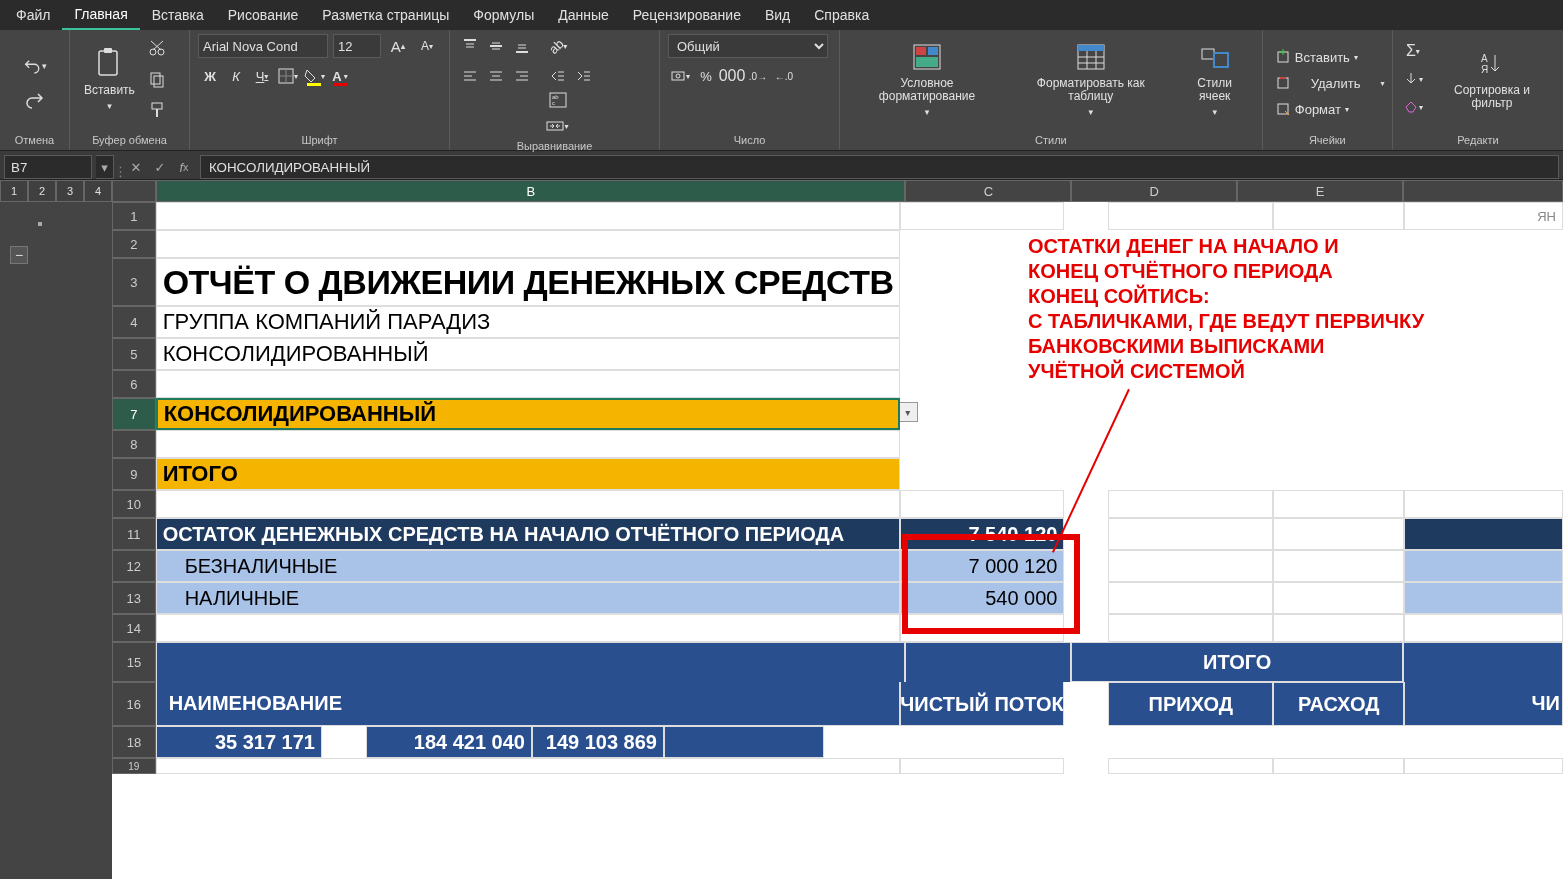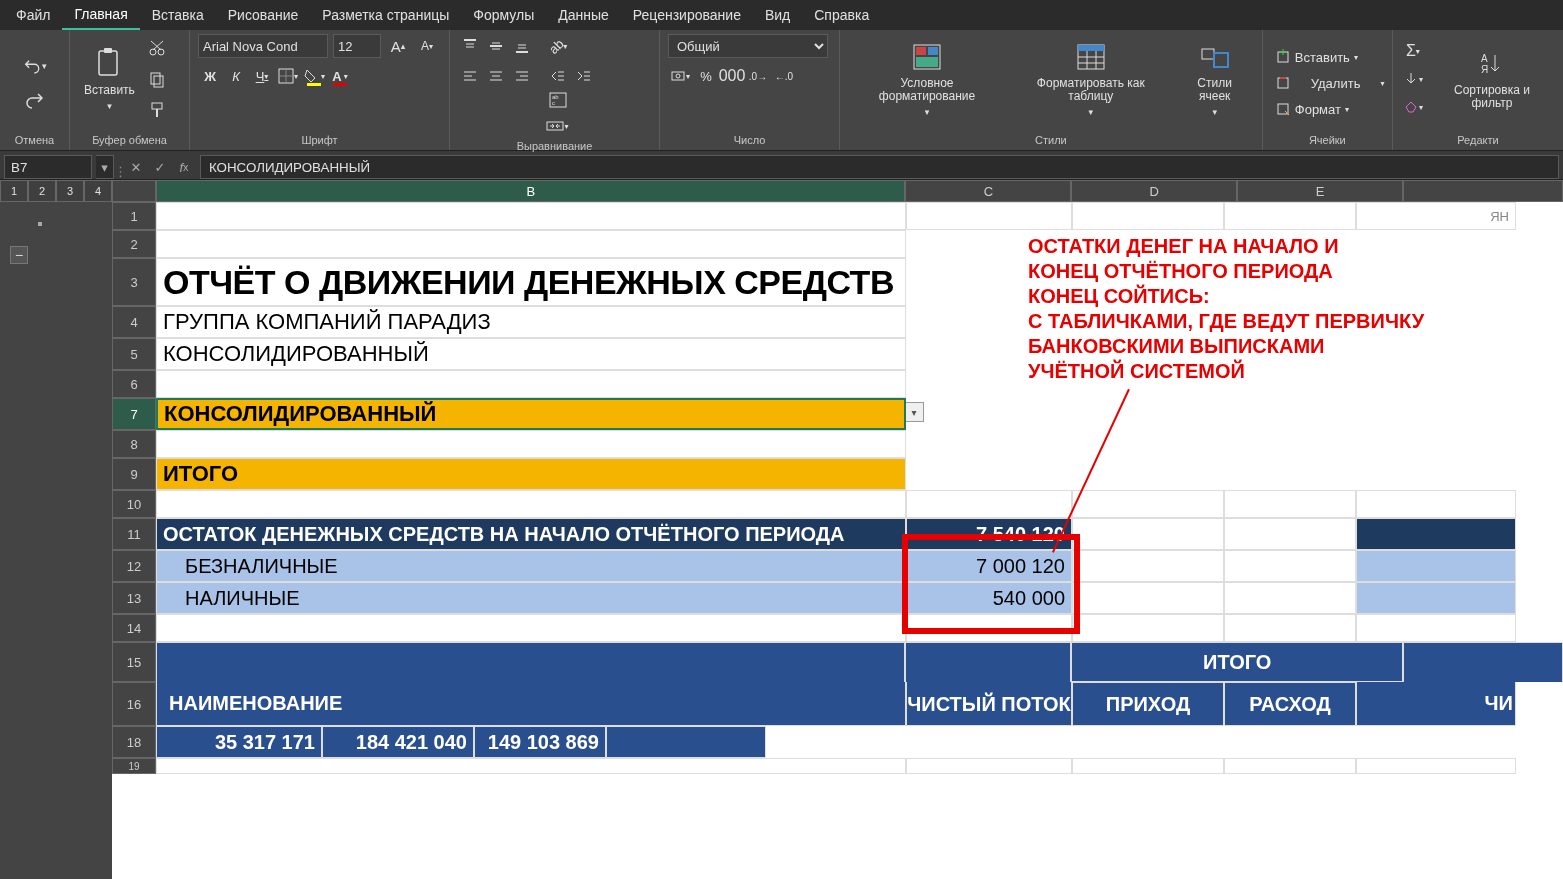--- a/index.html
+++ b/index.html
@@ -48,21 +48,21 @@
 .corner { width:44px; background:#444; border:1px solid #666; }
 .colh { background:#444; border:1px solid #666; display:flex;align-items:center;justify-content:center;font-size:13px;cursor:pointer; color:#ccc; }
 .colh.selected { background:#2e5c4a; color:#fff; }
 .colB { width:750px; } .colC { width:166px; } .colD { width:166px; } .colE { width:166px; } .colF { width:160px; }
 
 .rows { flex:1; overflow:hidden; background:#fff; color:#000; position:relative; }
 .row { display:flex; position:relative; }
 .rowh { width:44px; background:#444; color:#ccc; border:1px solid #666; display:flex;align-items:center;justify-content:center;font-size:13px;cursor:pointer; }
 .rowh.selected { background:#2e5c4a;color:#fff; }
 .cell { border:1px solid #ddd; padding:2px 6px; overflow:hidden; white-space:nowrap; display:flex; align-items:center; }
-.cB{width:750px;} .cC{width:166px;} .cD{width:152px;} .cE{width:132px;} .cF{width:160px;}
+.cB{width:750px;} .cC{width:166px;} .cD{width:166px;margin-left:44px;} .cE{width:132px;} .cF{width:160px;}
 
 .r-sm { height:28px; }
 .r-md { height:32px; }
 .r-lg { height:48px; }
 
 .title-cell { font: bold 34px "Arial Narrow", Arial; letter-spacing: -0.5px; }
 .subtitle-cell { font: 22px "Arial Narrow", Arial; }
 .section-yellow { background:#f4b400; font: bold 22px "Arial Narrow", Arial; }
 .section-yellow-sel { border:2px solid #1f7a5c !important; }
 .dd-btn { width:20px; height:20px; border:1px solid #999; background:#efefef; display:flex;align-items:center;justify-content:center;font-size:10px;color:#555; position:absolute; cursor:pointer; }

